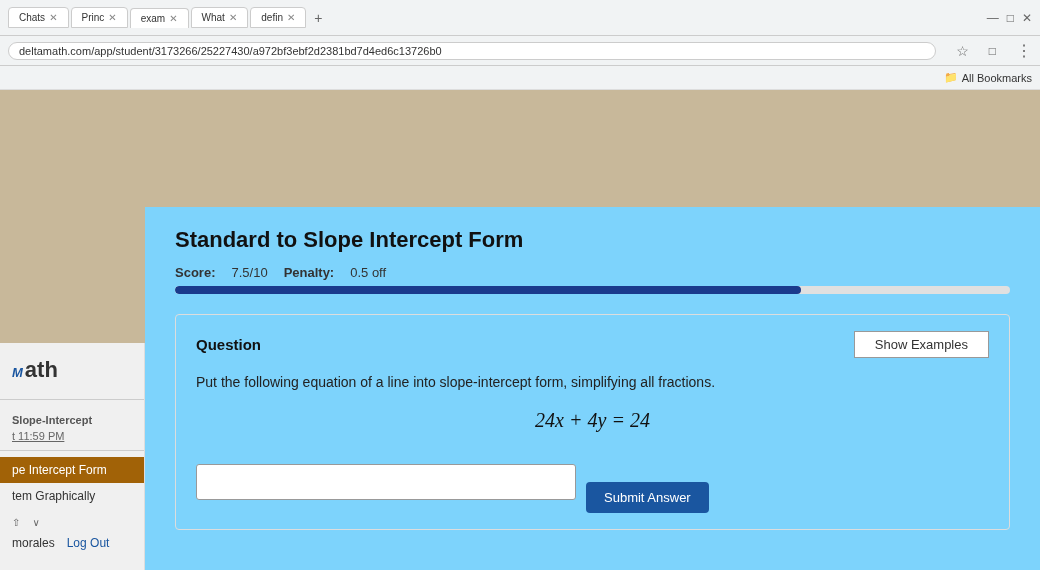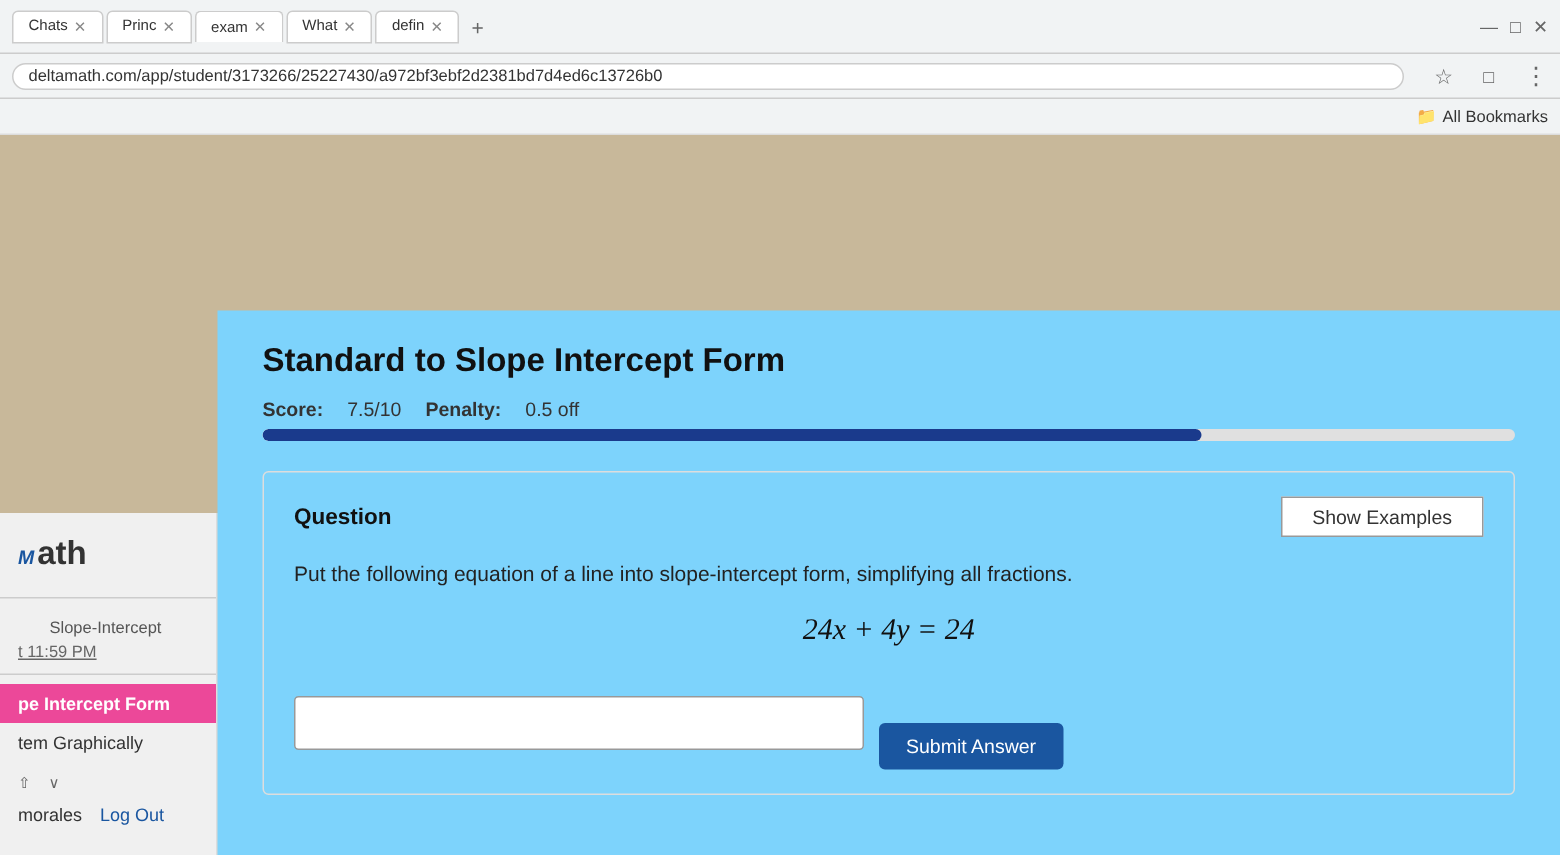--- a/index.html
+++ b/index.html
@@ -105,30 +105,28 @@
       color: #333;
       padding: 4px 12px 10px;
     }
     .sidebar-item {
       padding: 6px 12px;
       font-size: 12px;
       color: #333;
       cursor: pointer;
     }
     .sidebar-item.active {
-      background: #ec4899;
+      background: #a16207;
       color: #fff;
-      font-weight: bold;
     }
     .sidebar-section-label {
       font-size: 11px;
-      font-weight: normal;
+      font-weight: bold;
       color: #555;
       padding: 8px 12px 2px;
-      margin-left: 21px;
     }
     .sidebar-time {
       font-size: 11px;
       color: #666;
       padding: 2px 12px;
       text-decoration: underline;
     }
     .sidebar-divider {
       border: none;
       border-top: 1px solid #ccc;

